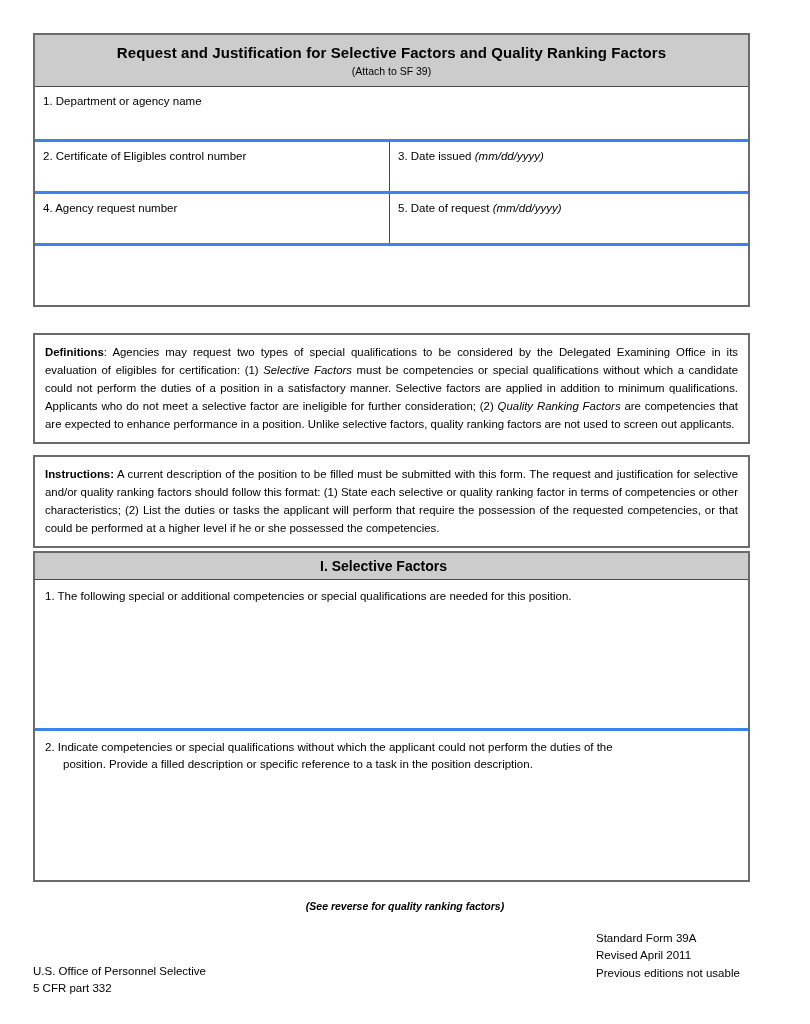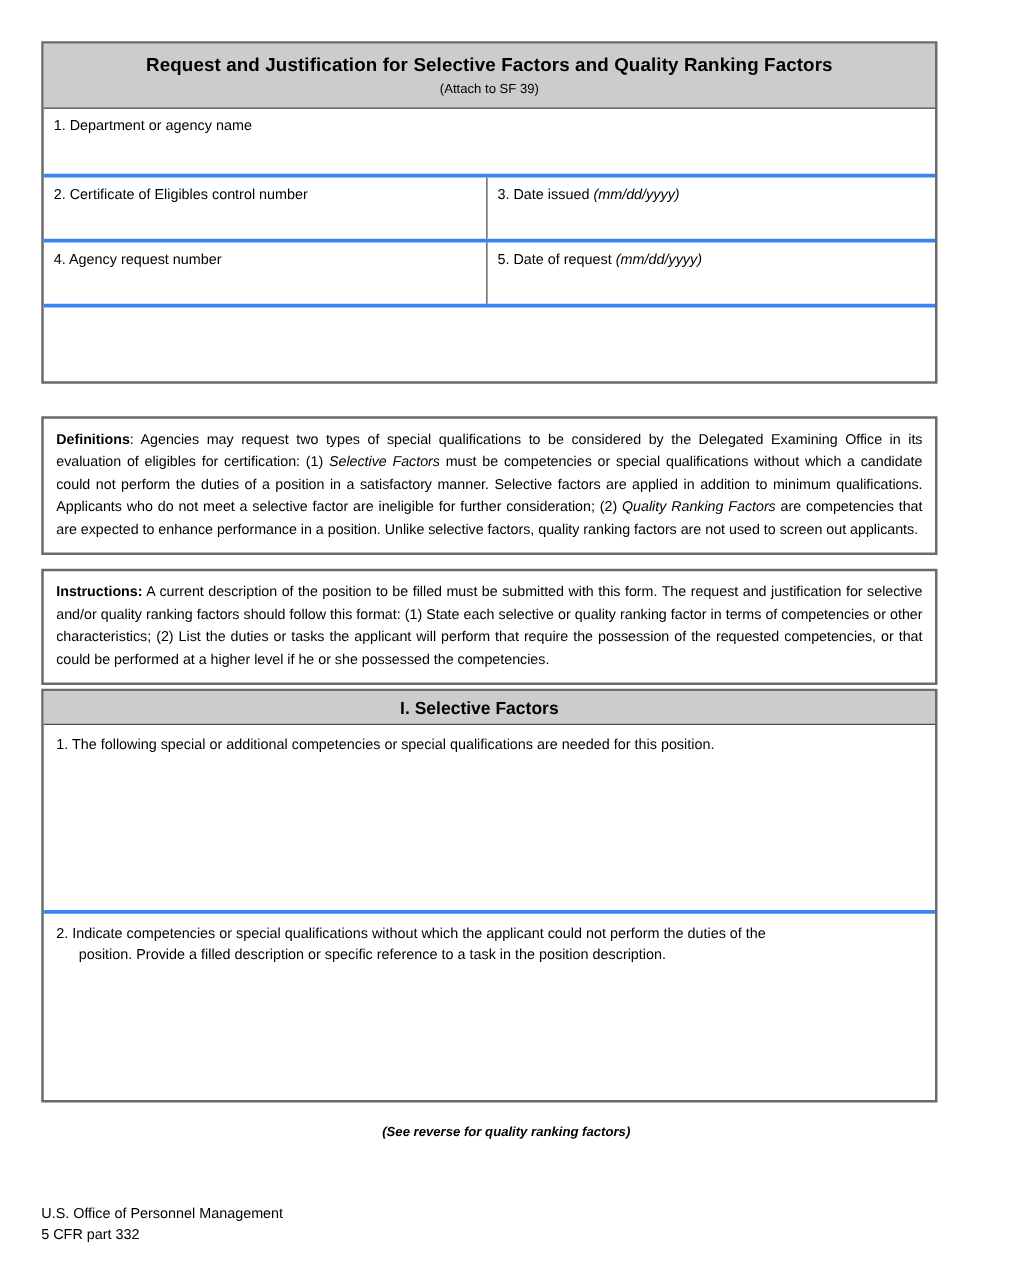--- a/index.html
+++ b/index.html
@@ -206,18 +206,23 @@
           <span>2. Indicate competencies or special qualifications without which the applicant could not perform the duties of the</span>
           <span class="indent">position.  Provide a filled description or specific reference to a task in the position description.</span>
         </div>
       </div>
     </div>
   </div>
 
   <div class="reverse-note">(See reverse for quality ranking factors)</div>
 
   <div class="footer-left">
-    <div>U.S. Office of Personnel Management</div>
+    <div>U.S. Office of Personnel Selective</div>
     <div>5 CFR part 332</div>
   </div>
 
+  <div class="footer-right">
+    <div>Standard Form 39A</div>
+    <div>Revised April 2011</div>
+    <div>Previous editions not usable</div>
+  </div>
 
 </div>
 
 </body></html>

